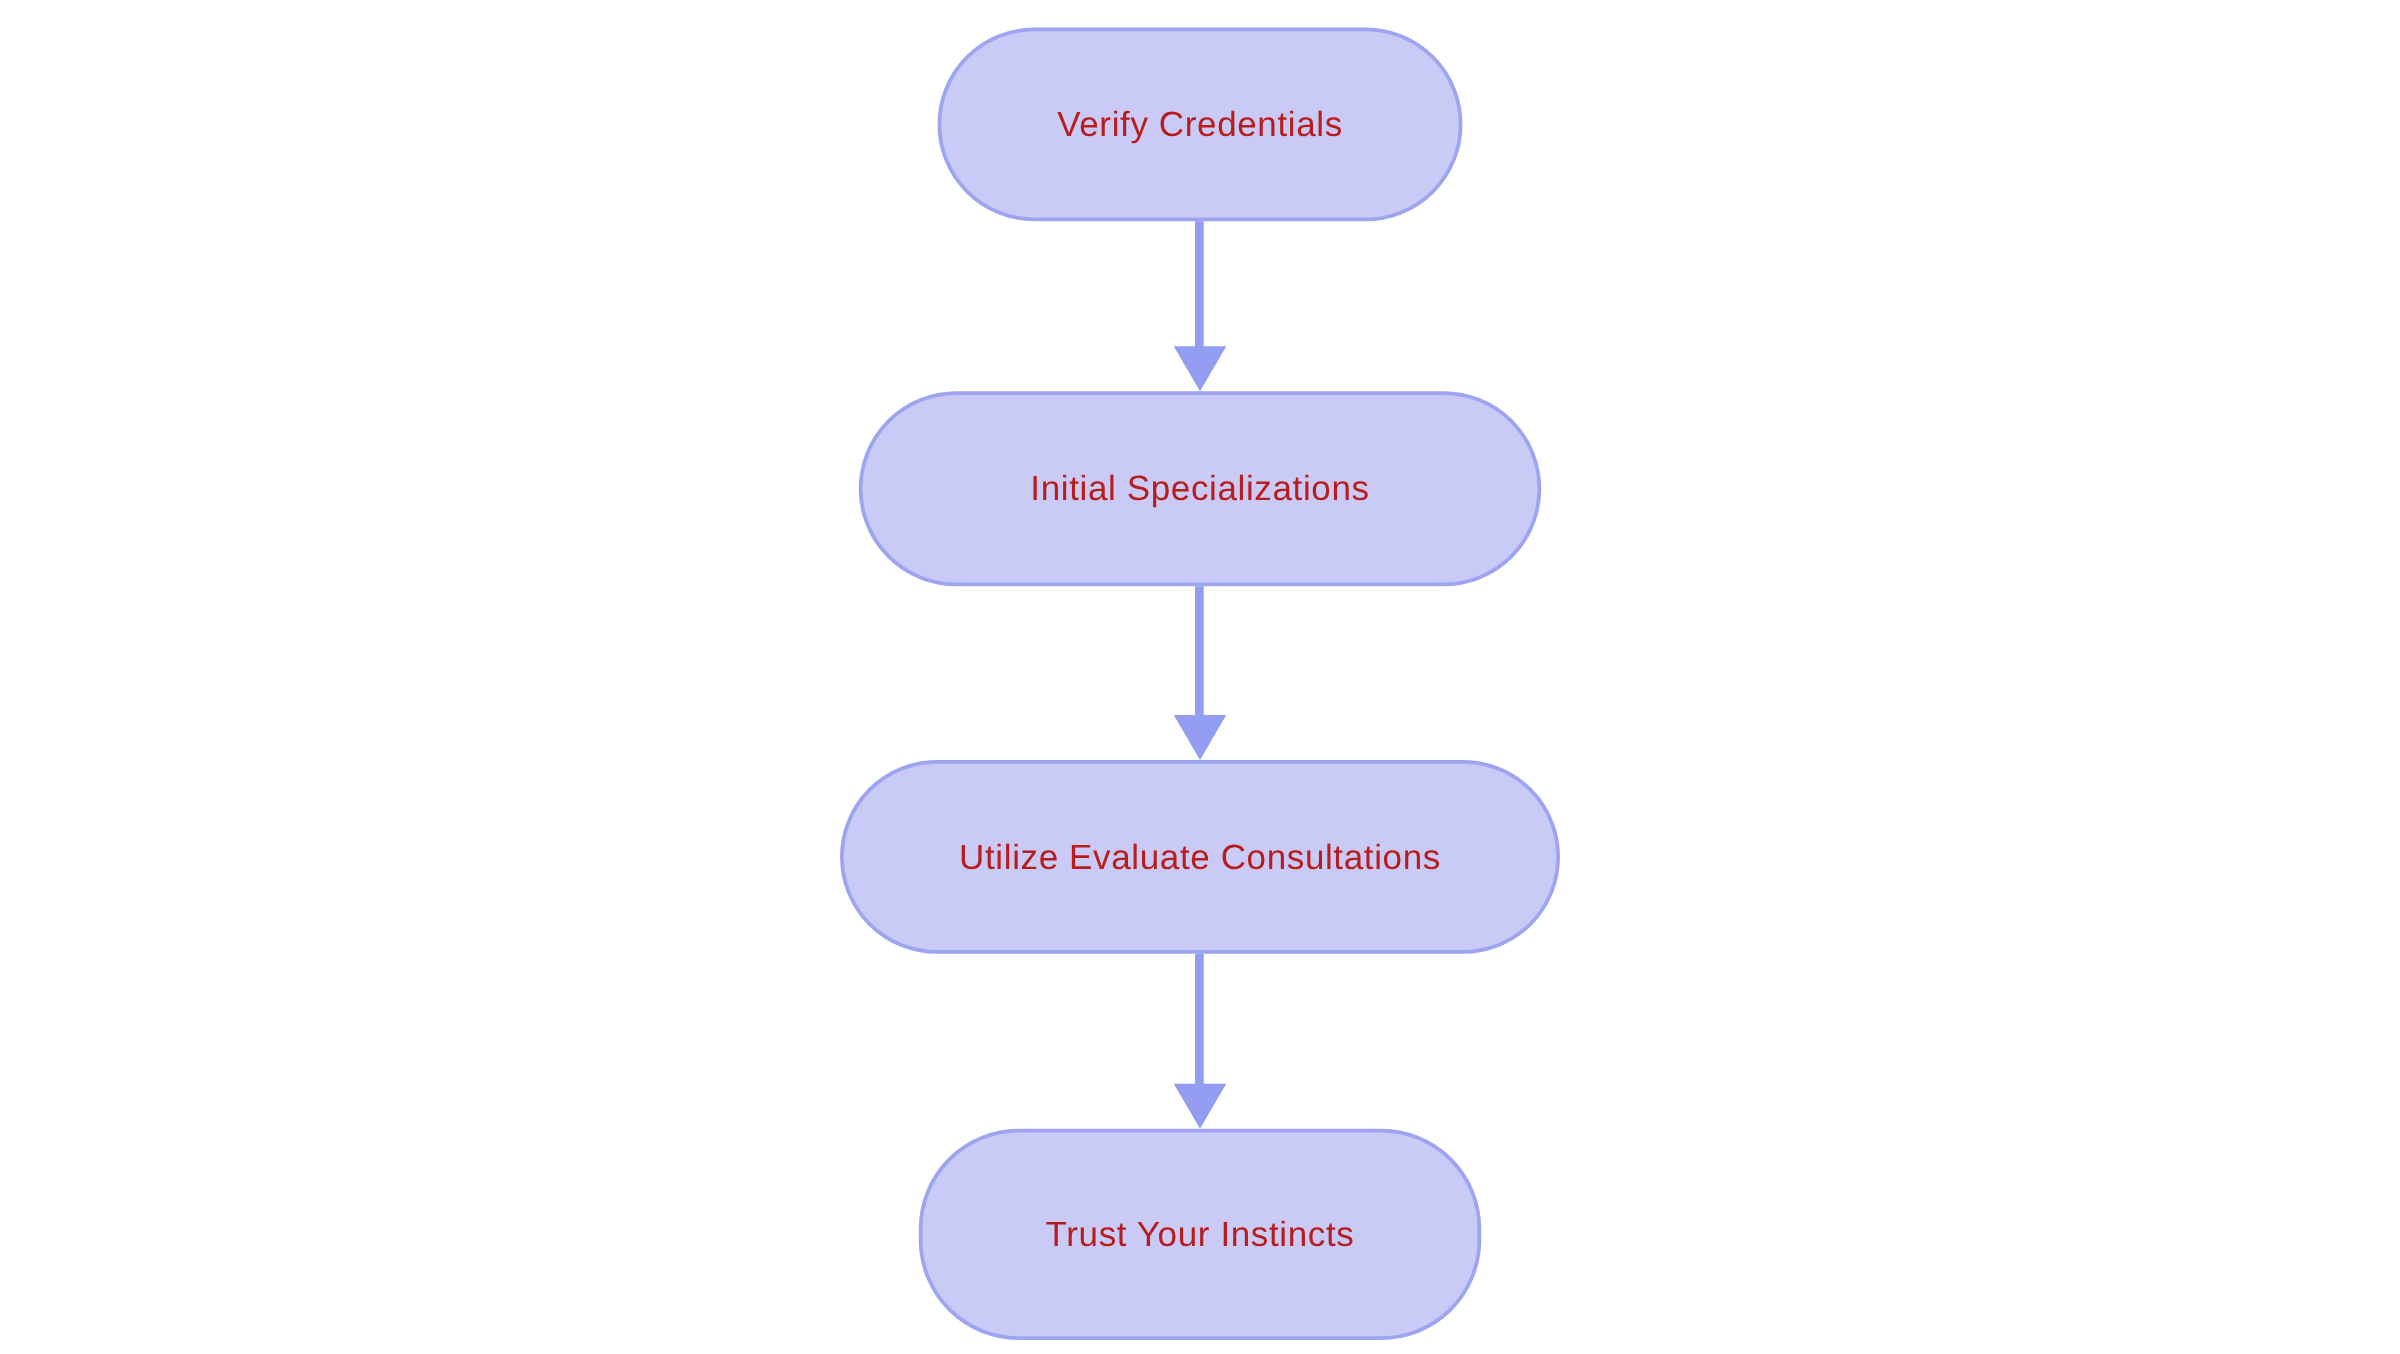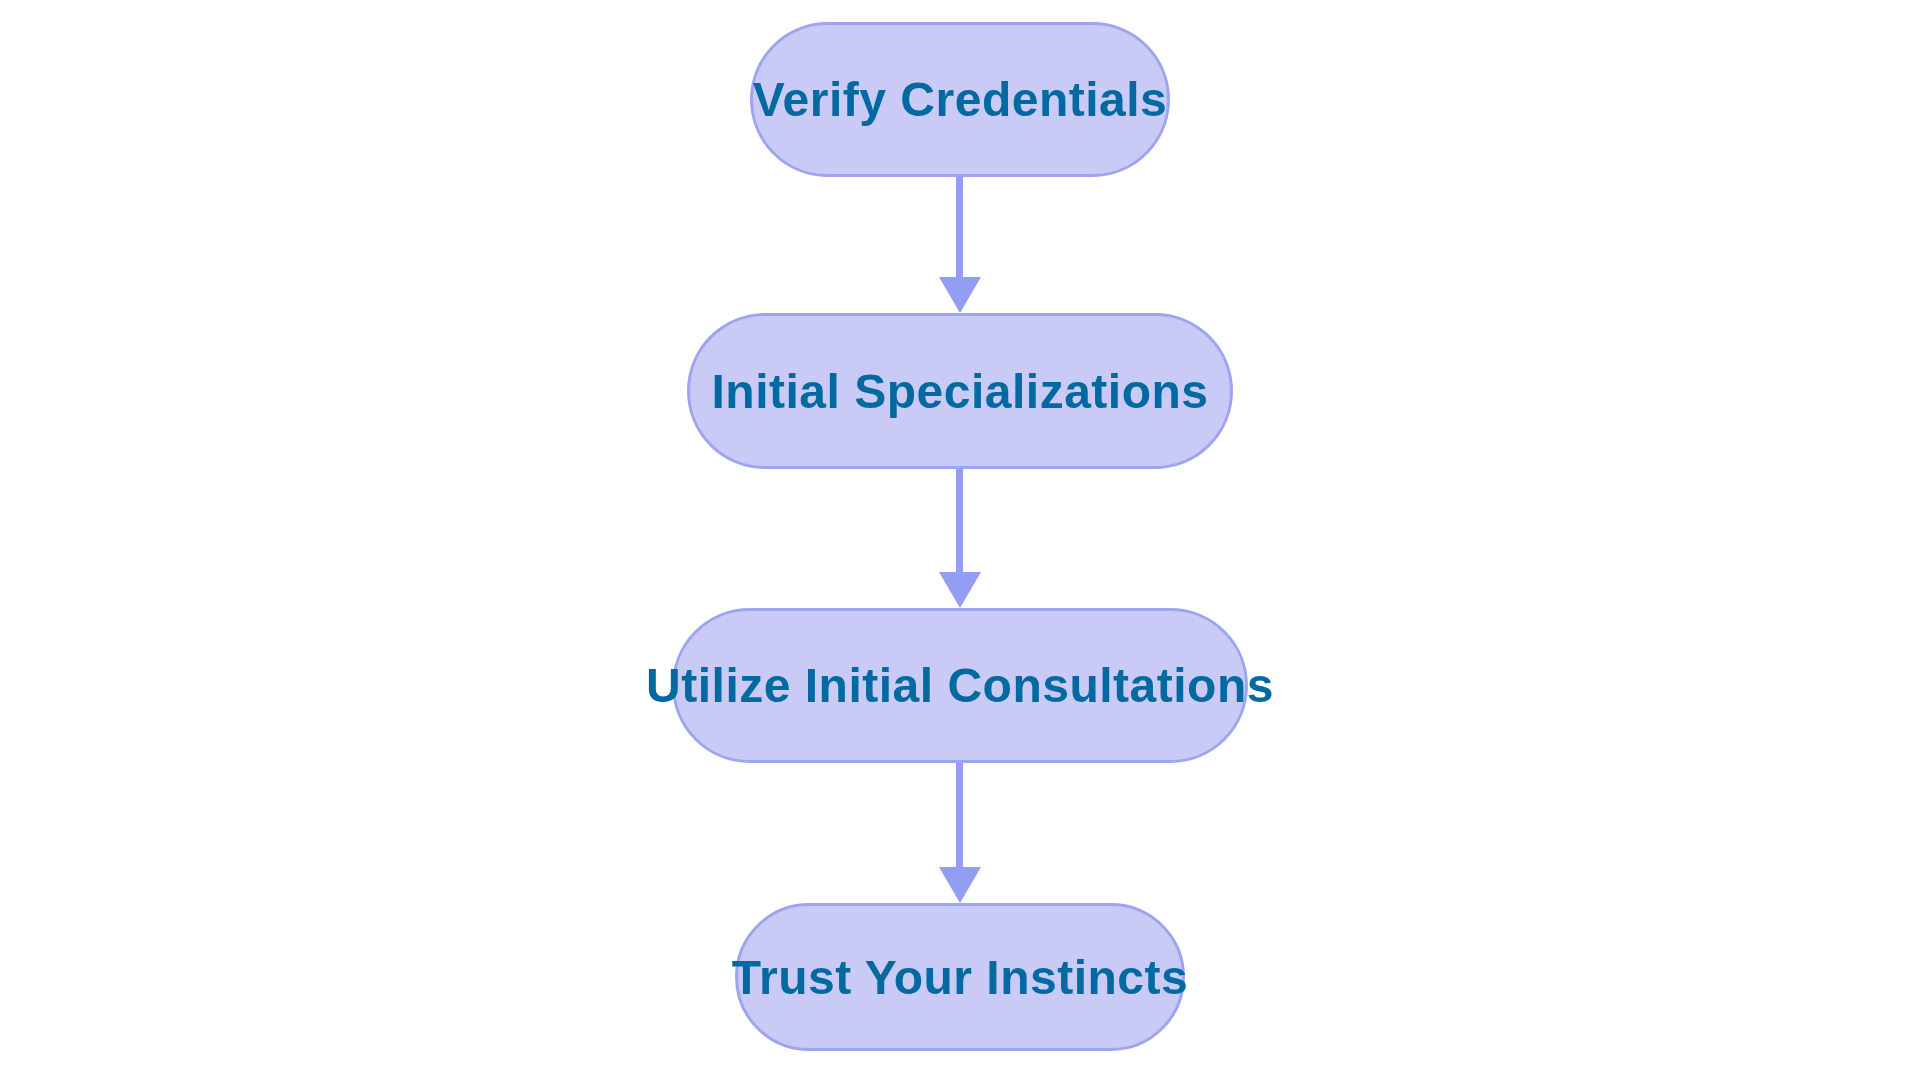--- a/index.html
+++ b/index.html
@@ -19,30 +19,30 @@
     position: absolute;
     box-sizing: border-box;
     background: #c9cbf6;
     border: 3px solid #9da5f0;
     border-radius: 80px;
     display: flex;
     align-items: center;
     justify-content: center;
   }
   .node-label {
-    color: #0369a1;
-    font-size: 48px;
-    font-weight: 700;
+    color: #b91c1c;
+    font-size: 28px;
+    font-weight: 400;
     letter-spacing: 0.5px;
     white-space: nowrap;
   }
   .n1 { left: 750px; top: 22px;  width: 420px; height: 155px; }
   .n2 { left: 687px; top: 313px; width: 546px; height: 156px; }
   .n3 { left: 672px; top: 608px; width: 576px; height: 155px; }
-  .n4 { left: 735px; top: 903px; width: 450px; height: 148px; }
+  .n4 { left: 735px; top: 903px; width: 450px; height: 169px; }
 
   .connector {
     position: absolute;
     width: 42px;
     left: 939px;
   }
   .c1 { top: 177px; height: 136px; }
   .c2 { top: 469px; height: 139px; }
   .c3 { top: 763px; height: 140px; }
   .connector .line {
@@ -81,21 +81,21 @@
   <div class="node n2">
     <span class="node-label">Initial Specializations</span>
   </div>
 
   <div class="connector c2">
     <div class="line"></div>
     <div class="head"></div>
   </div>
 
   <div class="node n3">
-    <span class="node-label">Utilize Initial Consultations</span>
+    <span class="node-label">Utilize Evaluate Consultations</span>
   </div>
 
   <div class="connector c3">
     <div class="line"></div>
     <div class="head"></div>
   </div>
 
   <div class="node n4">
     <span class="node-label">Trust Your Instincts</span>
   </div>

